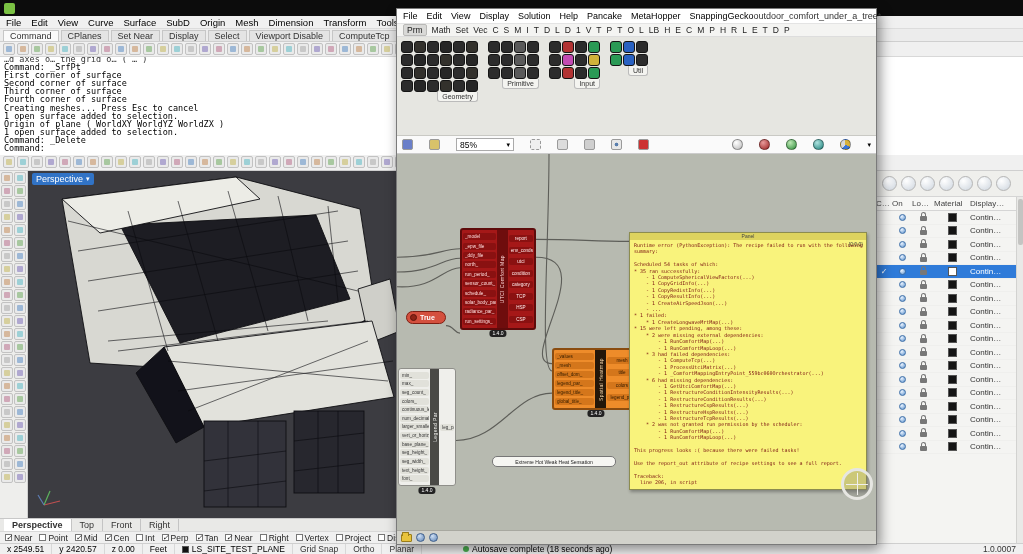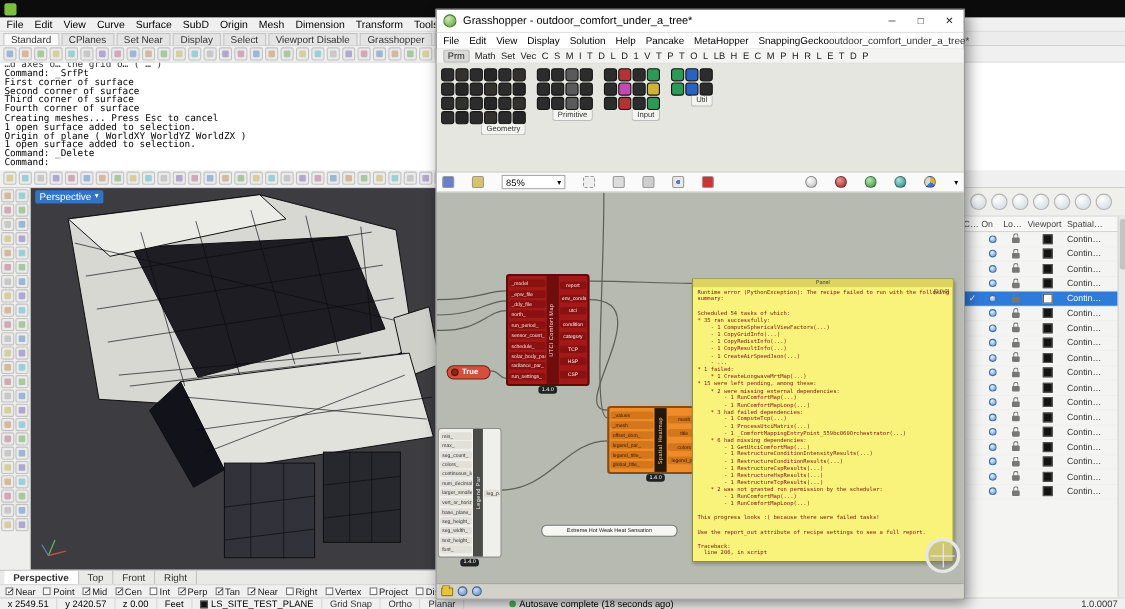--- a/index.html
+++ b/index.html
@@ -166,27 +166,27 @@
       <span class="rh-mi">Mesh</span>
       <span class="rh-mi">Dimension</span>
       <span class="rh-mi">Transform</span>
       <span class="rh-mi">Tools</span>
       <span class="rh-mi">Analyze</span>
       <span class="rh-mi">Render</span>
       <span class="rh-mi">Panels</span>
       <span class="rh-mi">Help</span>
     </div>
   <div id="rh-tabs">
-      <span class="rh-tab active">Standard</span>
+      <span class="rh-tab active">Command</span>
       <span class="rh-tab">CPlanes</span>
       <span class="rh-tab">Set Near</span>
       <span class="rh-tab">Display</span>
       <span class="rh-tab">Select</span>
       <span class="rh-tab">Viewport Disable</span>
-      <span class="rh-tab">Grasshopper</span>
+      <span class="rh-tab">ComputeTcp</span>
       <span class="rh-tab">Transform</span>
       <span class="rh-tab">Curve Tools</span>
       <span class="rh-tab">Surface Tools</span>
     </div>
   <div id="rh-toolbar1">
       <span class="tb-ic">
         <i style="background: rgb(157, 184, 214);"></i>
       </span>
       <span class="tb-ic">
         <i style="background: rgb(214, 184, 157);"></i>
@@ -698,22 +698,22 @@
         <span class="lp-tab"></span>
         <span class="lp-tab"></span>
         <span class="lp-tab"></span>
         <span class="lp-tab"></span>
         <span class="lp-tab"></span>
       </div>
     <div id="lp-headers">
         <span class="lph" style="width: 16px;">C…</span>
         <span class="lph" style="width: 20px;">On</span>
         <span class="lph" style="width: 22px;">Lo…</span>
-        <span class="lph" style="width: 36px;">Viewport</span>
-        <span class="lph" style="flex: 1 1 0%;">Spatial…</span>
+        <span class="lph" style="width: 36px;">Material</span>
+        <span class="lph" style="flex: 1 1 0%;">Display…</span>
       </div>
     <div id="lp-rows">
         <div class="lp-row">
           <span class="cell-c"></span>
           <span class="cell-on">
             <i class="bulb"></i>
           </span>
           <span class="cell-lock">
             <i class="lockic"></i>
           </span>
@@ -1021,29 +1021,20 @@
         <span class="st toggle">Planar</span>
       </span>
     <span class="st autosave">
       <i></i>
       <span>Autosave complete (18 seconds ago)</span>
     </span>
     <span class="st right">1.0.0007</span>
   </div>
 
   <div id="gh">
-    <div id="gh-titlebar">
-      <span class="gh-logo"></span>
-      <span>Grasshopper - outdoor_comfort_under_a_tree*</span>
-      <span class="gh-winbtns">
-        <span>─</span>
-        <span>□</span>
-        <span>✕</span>
-      </span>
-    </div>
     <div id="gh-menubar">
       <span id="gh-menu-items">
           <span class="gh-mi">File</span>
           <span class="gh-mi">Edit</span>
           <span class="gh-mi">View</span>
           <span class="gh-mi">Display</span>
           <span class="gh-mi">Solution</span>
           <span class="gh-mi">Help</span>
           <span class="gh-mi">Pancake</span>
           <span class="gh-mi">MetaHopper</span>

